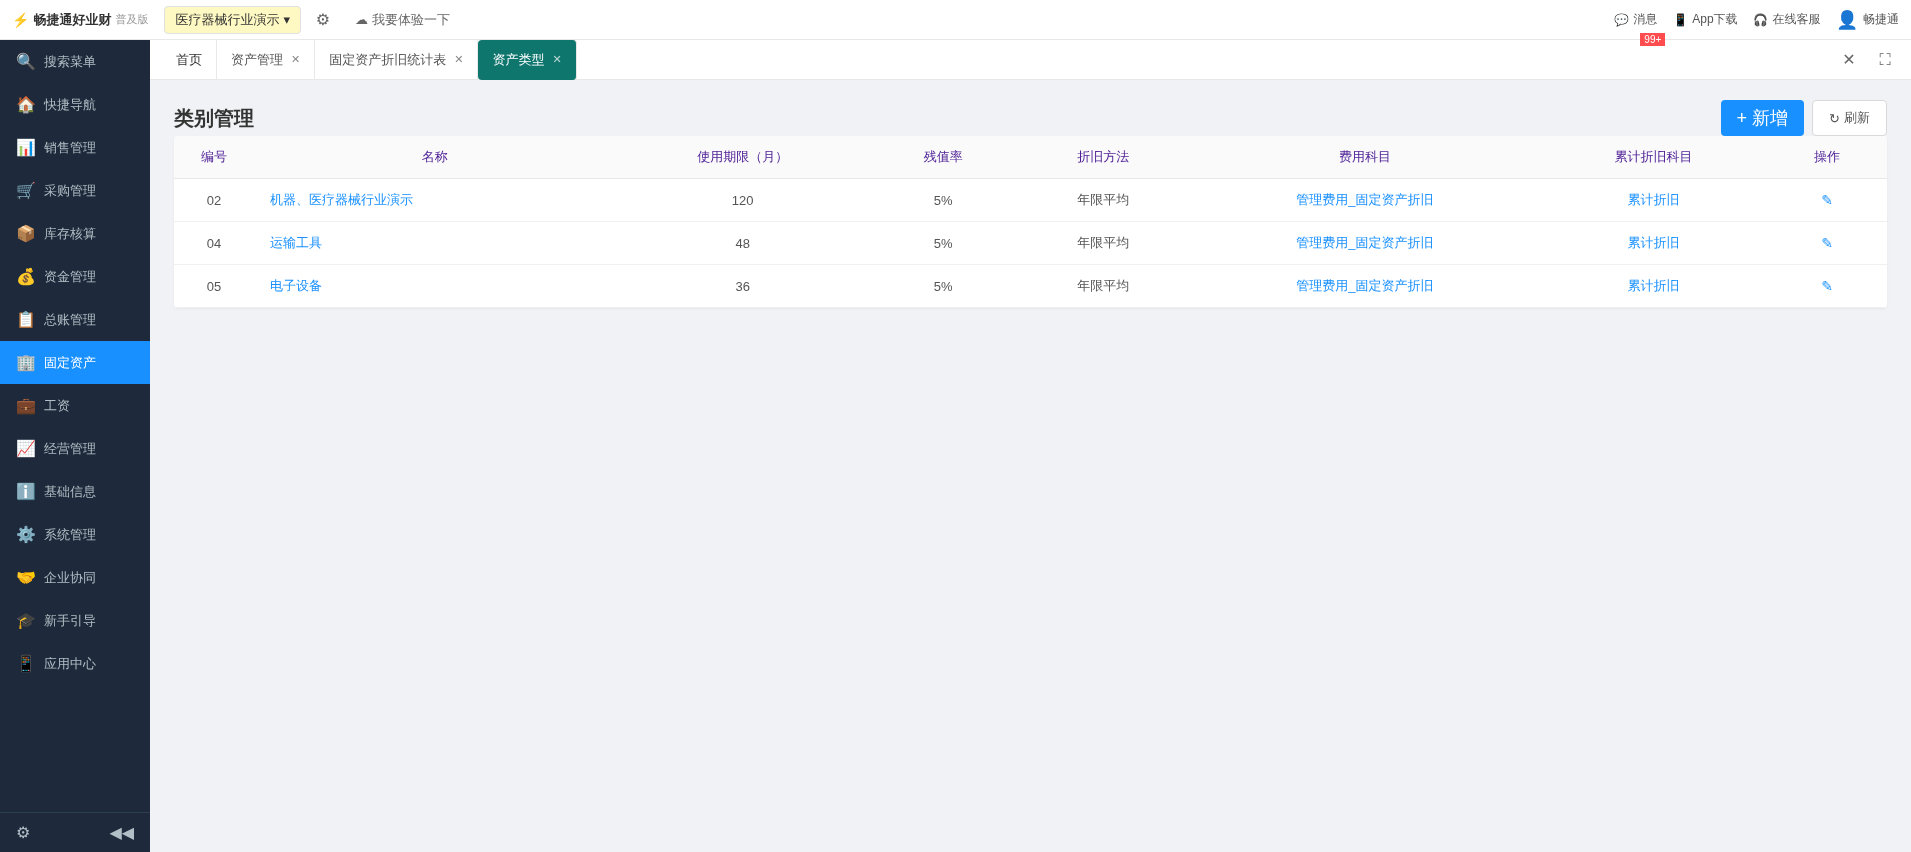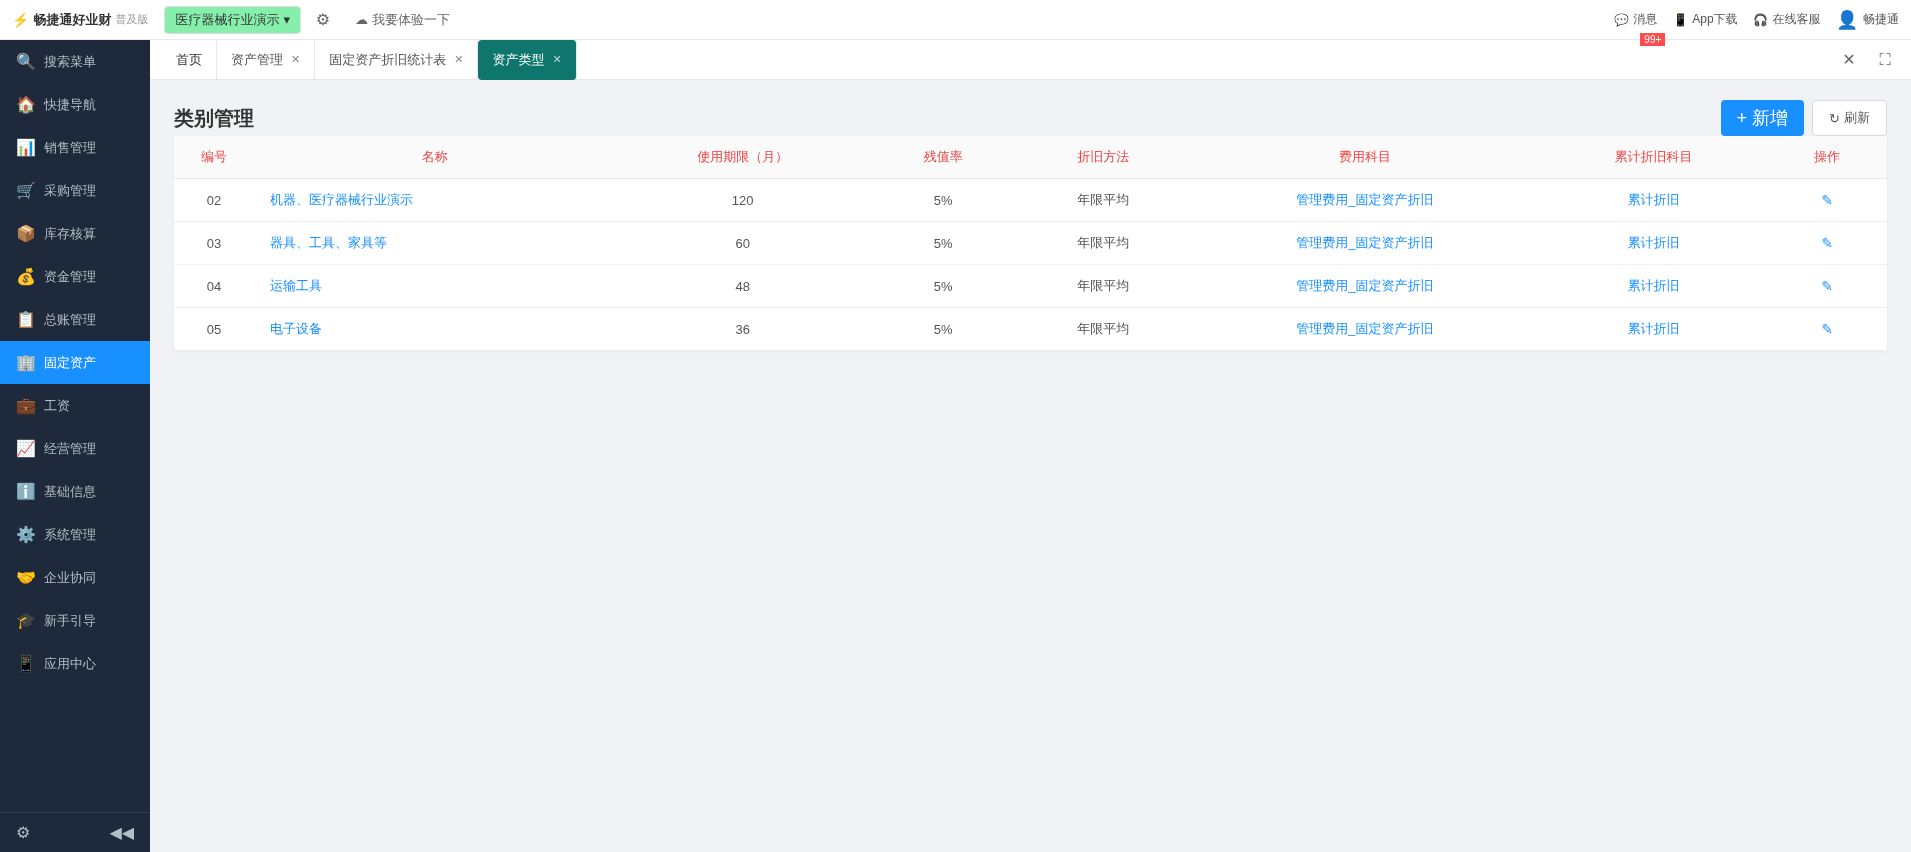--- a/index.html
+++ b/index.html
@@ -28,21 +28,21 @@
       font-weight: bold;
     }
     .version-tag {
       font-size: 11px;
       color: #999;
     }
     .module-selector {
       display: flex;
       align-items: center;
       gap: 4px;
-      background: #86efac;
+      background: #fef9c3;
       border: 1px solid #e0e0e0;
       border-radius: 4px;
       padding: 4px 10px;
       cursor: pointer;
       color: #333;
       font-size: 13px;
     }
     .settings-icon-btn {
       width: 28px; height: 28px;
       display: flex; align-items: center; justify-content: center;
@@ -241,21 +241,21 @@
       width: 100%;
       border-collapse: collapse;
     }
     thead tr {
       background: #fafafa;
     }
     thead th {
       padding: 12px 16px;
       text-align: center;
       font-weight: 500;
-      color: #ef4444;
+      color: #4c1d95;
       border-bottom: 1px solid #e8e8e8;
       font-size: 13px;
     }
     thead th:first-child { width: 80px; }
     tbody tr {
       border-bottom: 1px solid #f0f0f0;
       transition: background 0.15s;
     }
     tbody td {
       padding: 12px 16px;
@@ -438,30 +438,20 @@
               <th>费用科目</th>
               <th>累计折旧科目</th>
               <th>操作</th>
             </tr>
           </thead>
           <tbody id="table-body">
               <tr>
       <td>02</td>
       <td class="name-col">机器、医疗器械行业演示</td>
       <td>120</td>
-      <td>5%</td>
-      <td>年限平均</td>
-      <td class="link-col">管理费用_固定资产折旧</td>
-      <td class="link-col">累计折旧</td>
-      <td><span class="edit-icon">✎</span></td>
-    </tr>
-              <tr>
-      <td>03</td>
-      <td class="name-col">器具、工具、家具等</td>
-      <td>60</td>
       <td>5%</td>
       <td>年限平均</td>
       <td class="link-col">管理费用_固定资产折旧</td>
       <td class="link-col">累计折旧</td>
       <td><span class="edit-icon">✎</span></td>
     </tr>
               <tr>
       <td>04</td>
       <td class="name-col">运输工具</td>
       <td>48</td>

